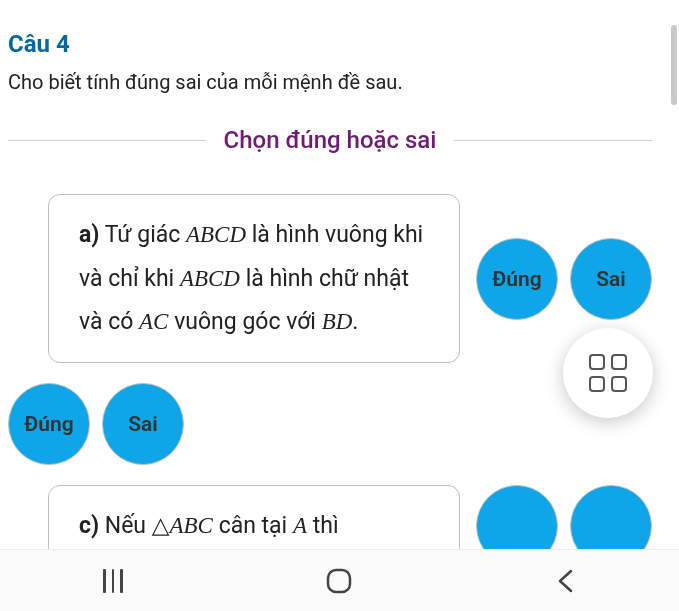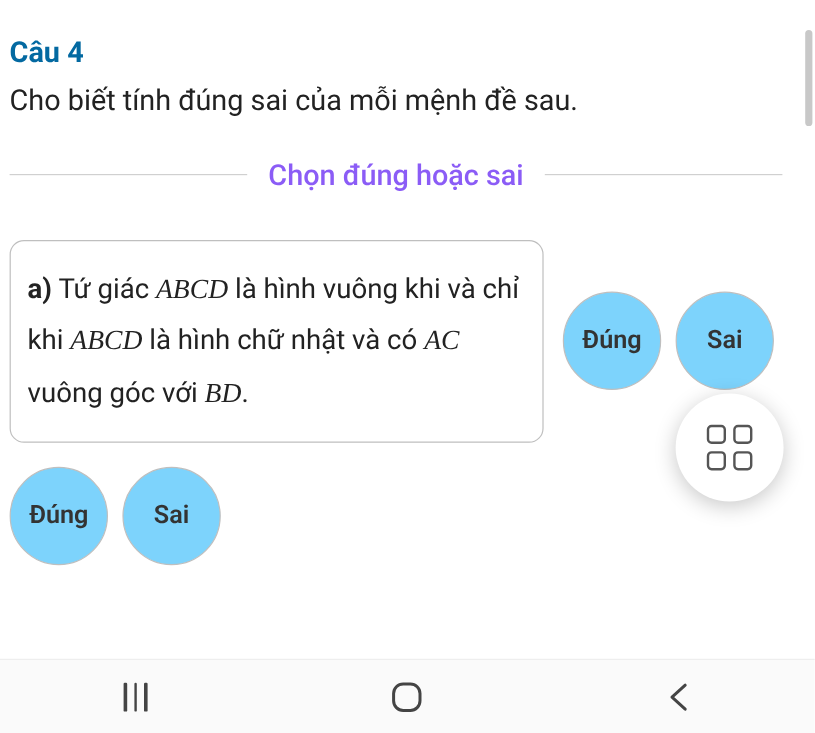--- a/index.html
+++ b/index.html
@@ -25,67 +25,68 @@
     padding: 30px 8px 0 8px;
     width: 660px;
   }
   .q-title {
     font-size: 24px;
     font-weight: 700;
     color: #0369a1;
     margin-bottom: 10px;
   }
   .q-prompt {
-    font-size: 24px;
+    font-size: 20px;
     color: #222;
     line-height: 1.4;
     margin-bottom: 30px;
   }
   .divider-row {
     display: flex;
     align-items: center;
     margin: 20px 0 40px 0;
   }
   .divider-line {
     flex: 1;
     height: 1px;
     background: #d0d0d0;
   }
   .divider-label {
     padding: 0 18px;
     font-size: 24px;
-    color: #8b5cf6;
+    color: #701a75;
     font-weight: 500;
   }
   .item-row {
     display: flex;
     align-items: center;
     margin-bottom: 20px;
     gap: 16px;
   }
   .stmt {
     border: 1.5px solid #bfbfbf;
     border-radius: 12px;
-    padding: 18px 14px;
+    padding: 18px 30px;
     font-size: 23px;
     line-height: 1.9;
     color: #222;
     width: 445px;
+    margin-left: 40px;
   }
   .stmt .bold { font-weight: 700; }
   .mathit {
     font-family: "Times New Roman", Times, serif;
     font-style: italic;
   }
   .circle-btn {
     width: 82px;
     height: 82px;
     border: 1.5px solid #bfbfbf;
     border-radius: 50%;
-    background: #7dd3fc;
+    background: #0ea5e9;
     font-size: 21px;
     color: #333;
     font-weight: 600;
     display: flex;
     align-items: center;
     justify-content: center;
     cursor: pointer;
   }
   .btns { display: flex; gap: 12px; }
   .fab {
@@ -166,20 +167,29 @@
     </div>
   </div>
 
   <div class="item-row">
     <div class="btns">
       <div class="circle-btn">Đúng</div>
       <div class="circle-btn">Sai</div>
     </div>
   </div>
 
+  <div class="item-row">
+    <div class="stmt">
+      <span class="bold">c)</span><span> Nếu </span><span class="mathit tri">△</span><span class="mathit">ABC</span><span> cân tại </span><span class="mathit">A</span><span> thì</span>
+    </div>
+    <div class="btns">
+      <div class="circle-btn"></div>
+      <div class="circle-btn"></div>
+    </div>
+  </div>
 
 </div>
 
 <div class="fab">
   <div class="grid-icon">
     <span></span>
       <span></span>
       <span></span>
       <span></span>
   </div>

